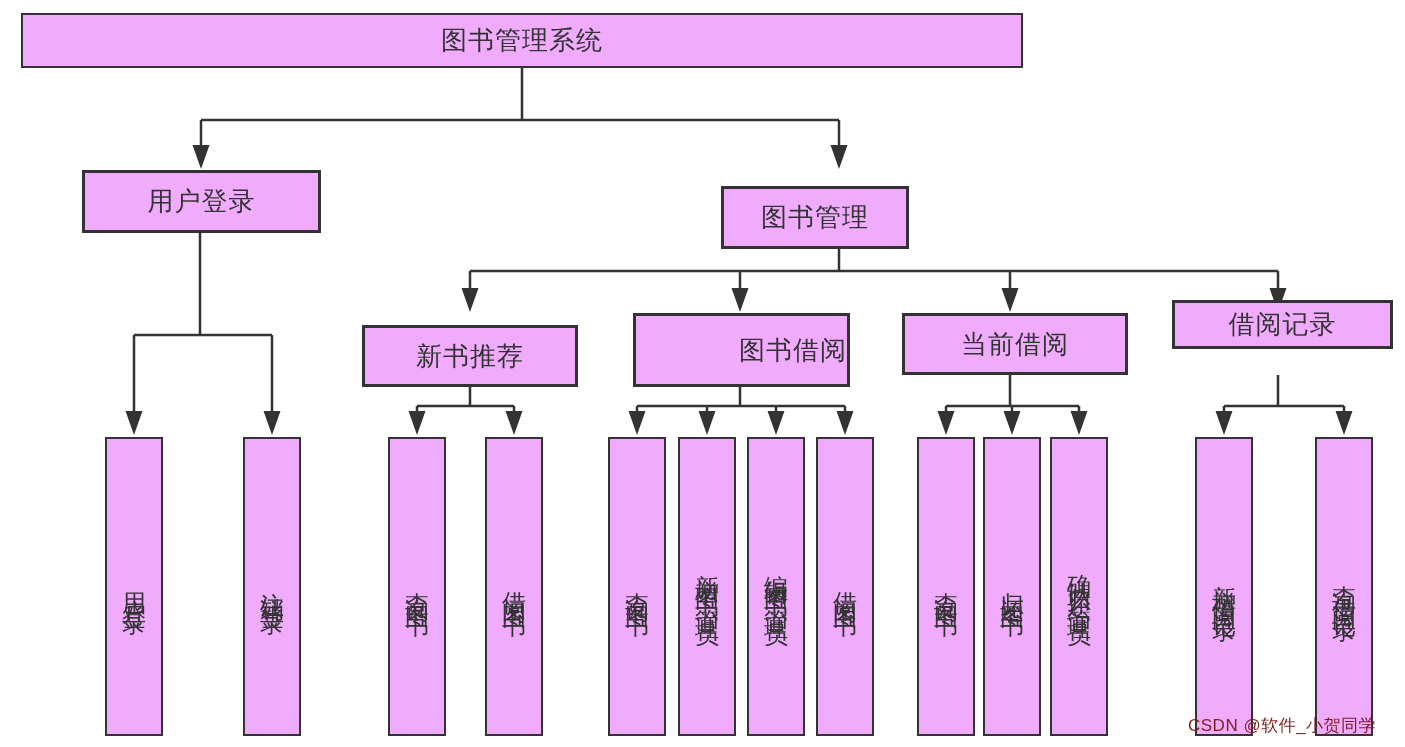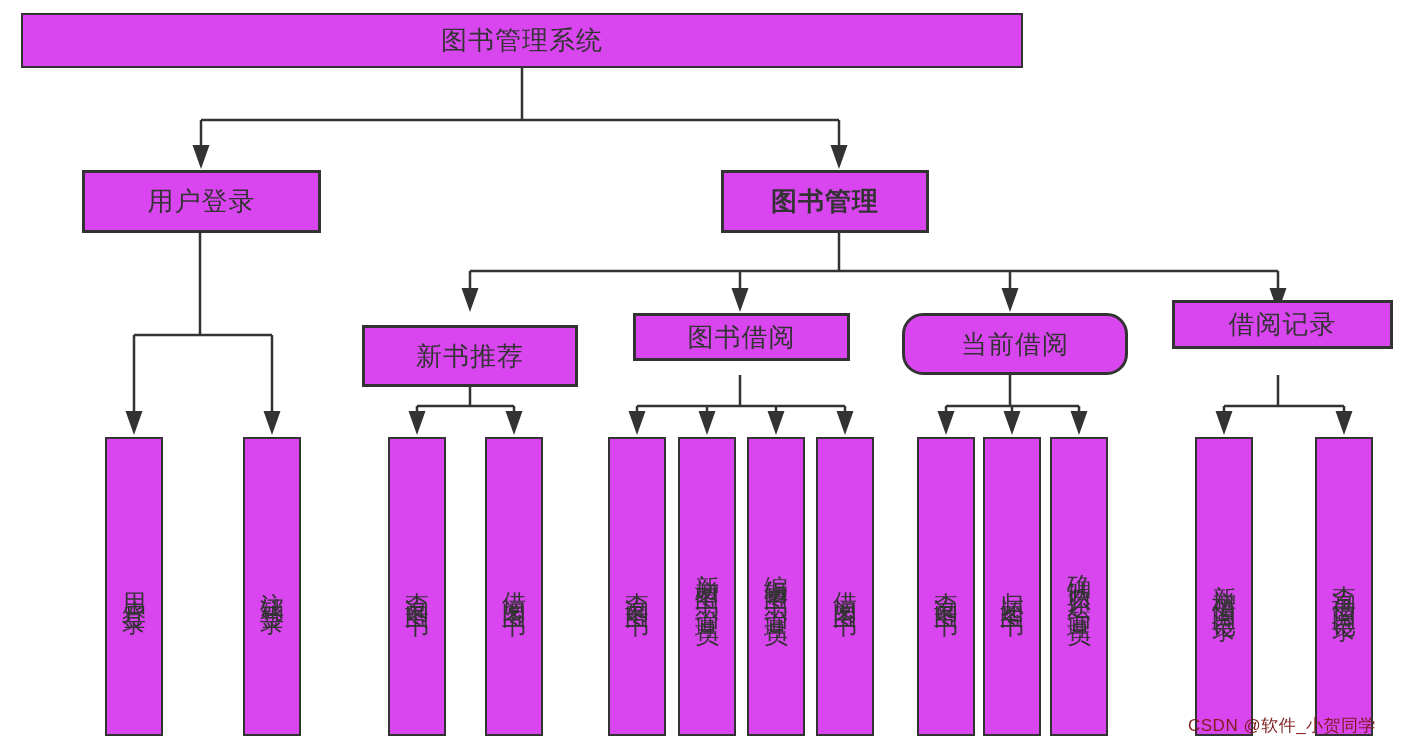--- a/index.html
+++ b/index.html
@@ -13,21 +13,21 @@
   }
   #connectors {
     position: absolute;
     left: 0; top: 0;
     width: 1405px; height: 747px;
     z-index: 1;
   }
   .node {
     position: absolute;
     box-sizing: border-box;
-    background: #d946ef;
+    background: #f0abfc;
     border: 2px solid #333333;
     color: #333333;
     display: flex;
     align-items: center;
     justify-content: center;
     z-index: 2;
     text-align: center;
   }
   .lvl23 { border-width: 3px; }
   .hlabel { font-size: 26px; letter-spacing: 1px; white-space: nowrap; }
@@ -111,31 +111,31 @@
              M1344 435 L1335.5 411 L1352.5 411 Z"></path>
   </svg>
 
   <div class="node" style="left:21px; top:13px; width:1002px; height:55px;">
     <span class="hlabel">图书管理系统</span>
   </div>
 
   <div class="node lvl23" style="left:82px; top:170px; width:239px; height:63px;">
     <span class="hlabel">用户登录</span>
   </div>
-  <div class="node lvl23" style="left:721px; top:170px; width:208px; height:63px;font-weight:bold;">
+  <div class="node lvl23" style="left:721px; top:186px; width:188px; height:63px;">
     <span class="hlabel">图书管理</span>
   </div>
 
   <div class="node lvl23" style="left:362px; top:313px; width:216px; height:62px;margin-top:12px;">
     <span class="hlabel">新书推荐</span>
   </div>
-  <div class="node lvl23" style="left:633px; top:313px; width:217px; height:48px;">
+  <div class="node lvl23" style="left:633px; top:313px; width:217px; height:74px;justify-content:flex-end;">
     <span class="hlabel">图书借阅</span>
   </div>
-  <div class="node lvl23" style="left:902px; top:313px; width:226px; height:62px;border-radius:21px;">
+  <div class="node lvl23" style="left:902px; top:313px; width:226px; height:62px;">
     <span class="hlabel">当前借阅</span>
   </div>
   <div class="node lvl23" style="left:1172px; top:300px; width:221px; height:49px;justify-content:center;">
     <span class="hlabel">借阅记录</span>
   </div>
 
   <div class="node vnode" style="left:105px;">
     <span class="vlabel">用户登录</span>
   </div>
   <div class="node vnode" style="left:243px;">

